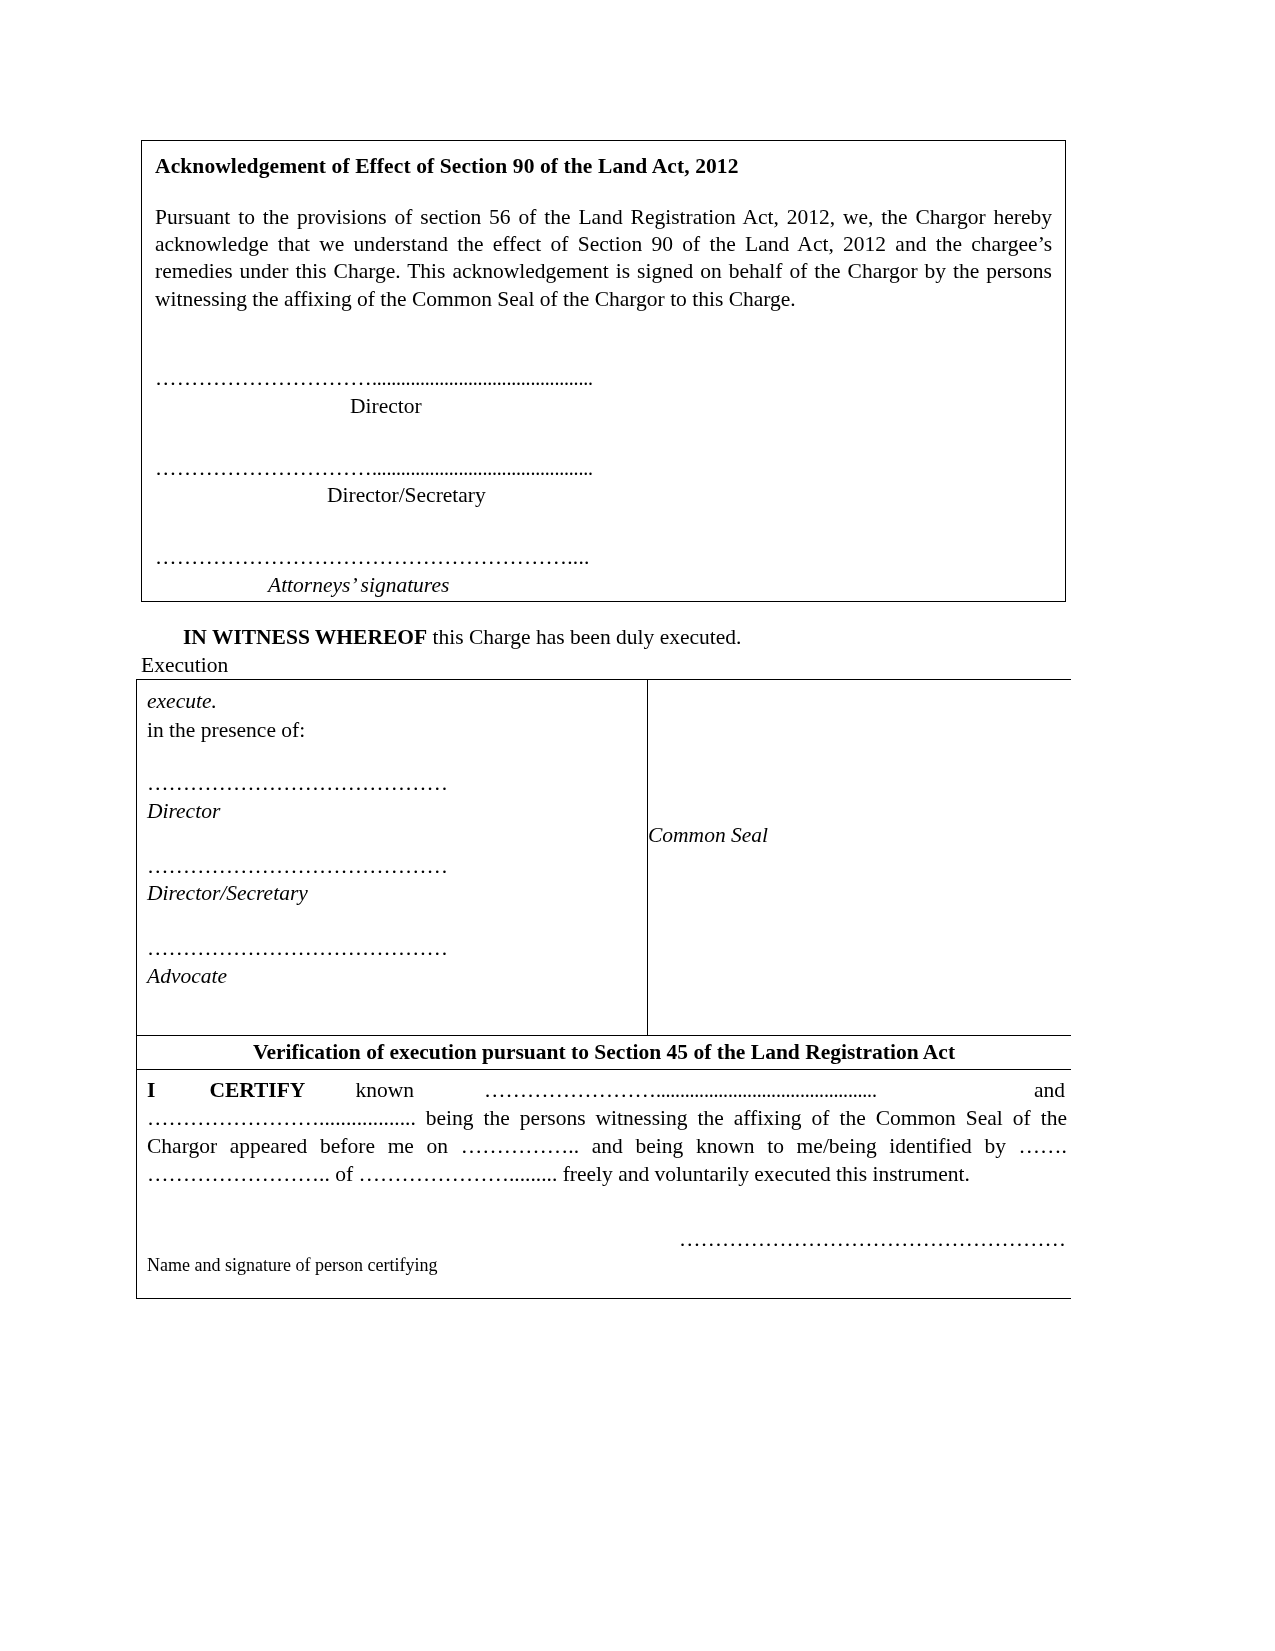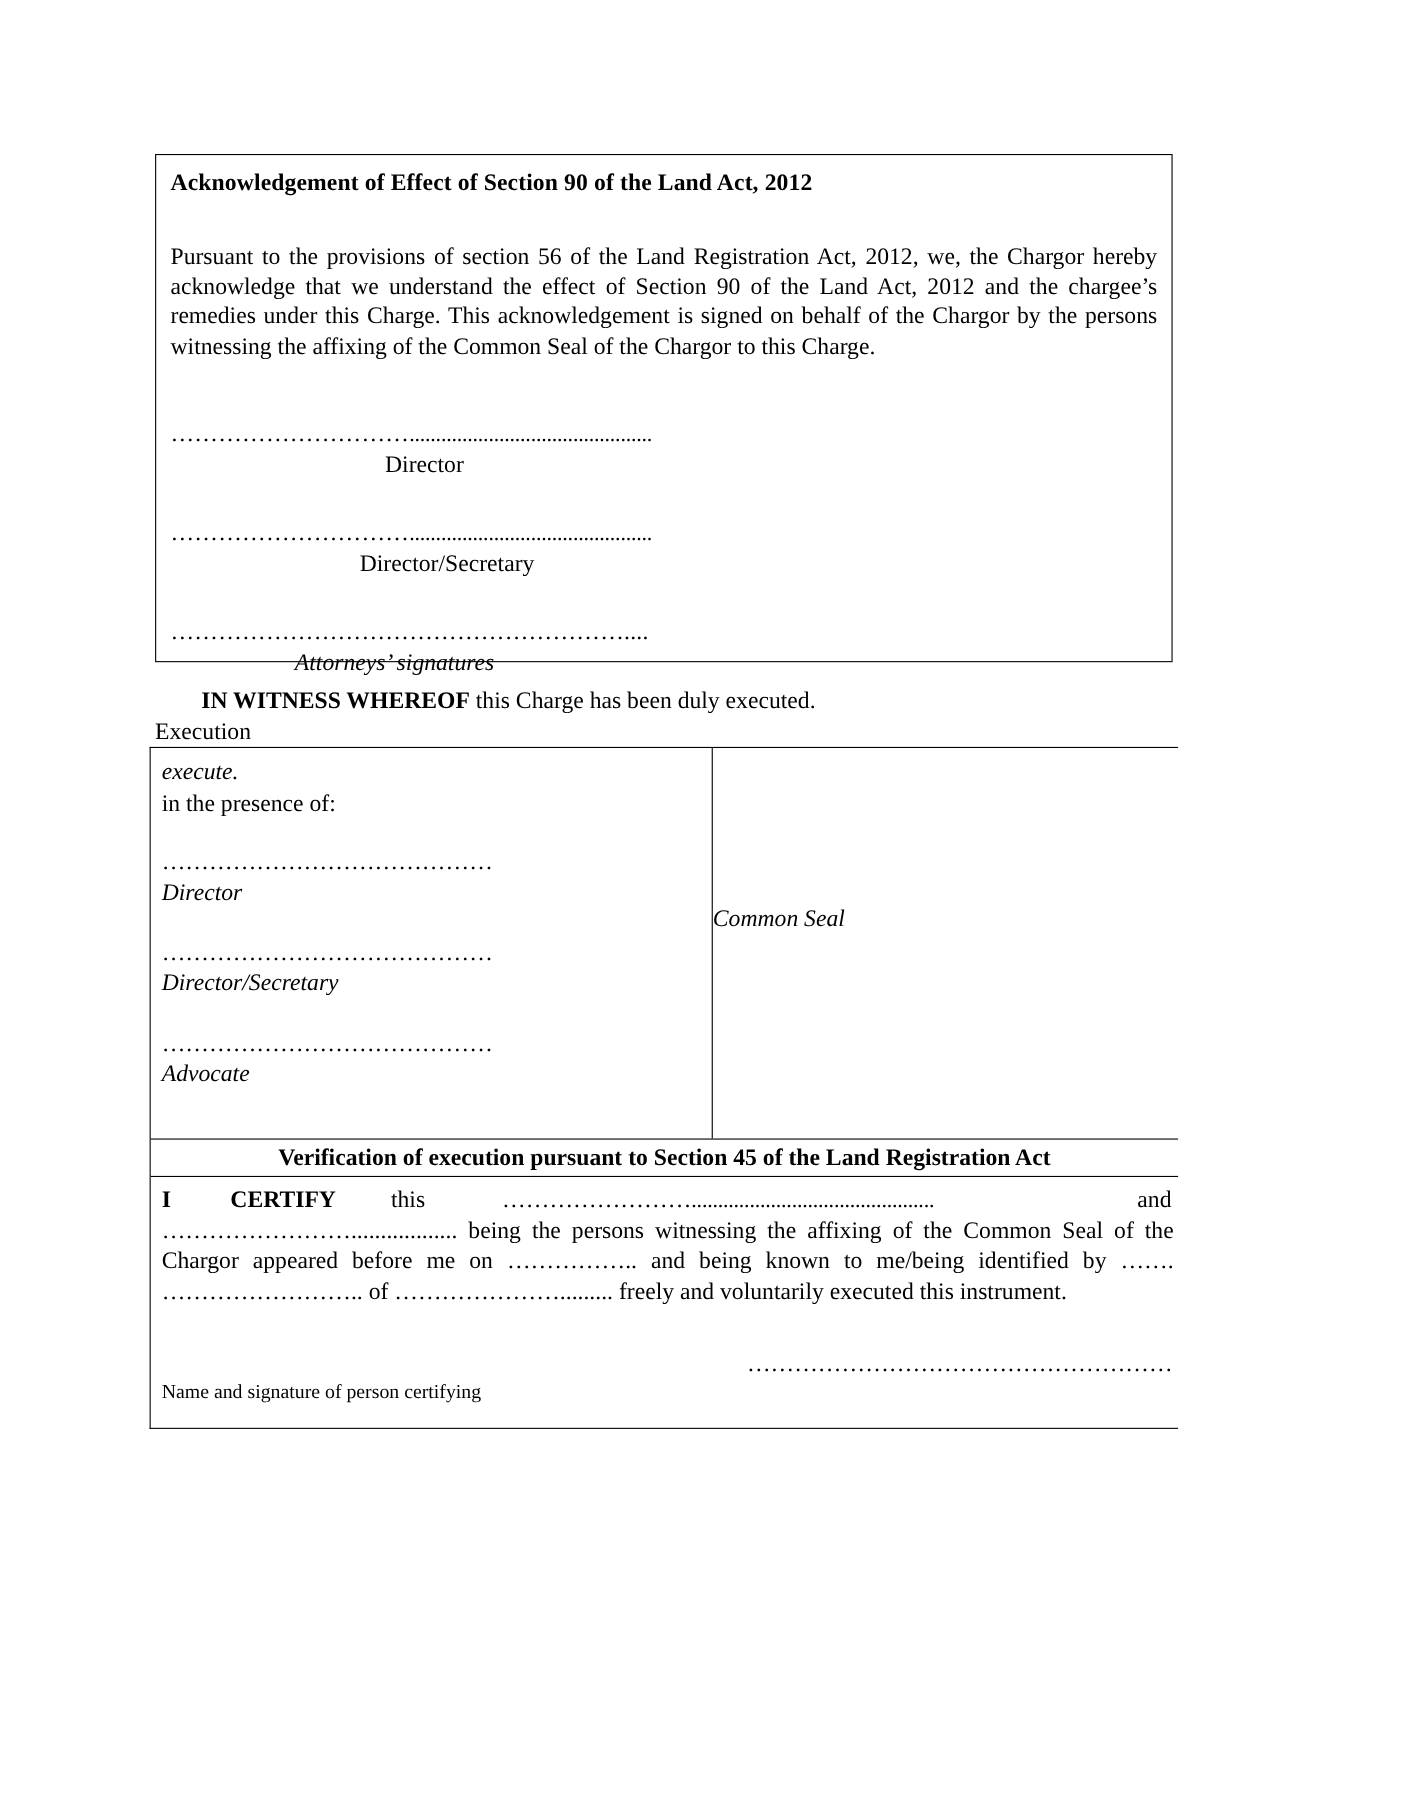--- a/index.html
+++ b/index.html
@@ -34,21 +34,21 @@
     box-sizing: border-box;
     padding: 12px 13px 0 13px;
   }
   .ack-title {
     font-size: 21.5px;
     font-weight: bold;
     line-height: 1.25;
     letter-spacing: 0.1px;
   }
   .ack-body {
-    margin-top: 40px;
+    margin-top: 24px;
     font-size: 21.5px;
     line-height: 1.27;
     text-align: justify;
     text-justify: inter-word;
   }
 
   .sig-block { margin-top: 36px; }
   .sig-block.first { margin-top: 54px; }
 
   .dotline {
@@ -261,21 +261,21 @@
 
     <div class="verif-head">Verification of execution pursuant to Section 45 of the Land Registration Act</div>
 
     <div class="certify">
 
       <div class="certline1">
           <span class="seg-i">I</span>
           <span class="sp1"></span>
           <span class="seg-i">CERTIFY</span>
           <span class="sp2"></span>
-          <span>this</span>
+          <span>known</span>
           <span class="sp3"></span>
           <span class="dotfill"><span>……………………</span><span class="dots-tight">..............................................</span></span>
           <span class="tail">and</span>
         </div>
 
       <div class="certify-p">…………………….................. being the persons witnessing the affixing of the Common Seal of the Chargor appeared before me on …………….. and being known to me/being identified by ……. …………………….. of …………………......... freely and voluntarily executed this instrument.</div>
 
       <div class="final-sig">………………………………………………</div>
       <div class="final-cap">Name and signature of person certifying</div>
     </div>

